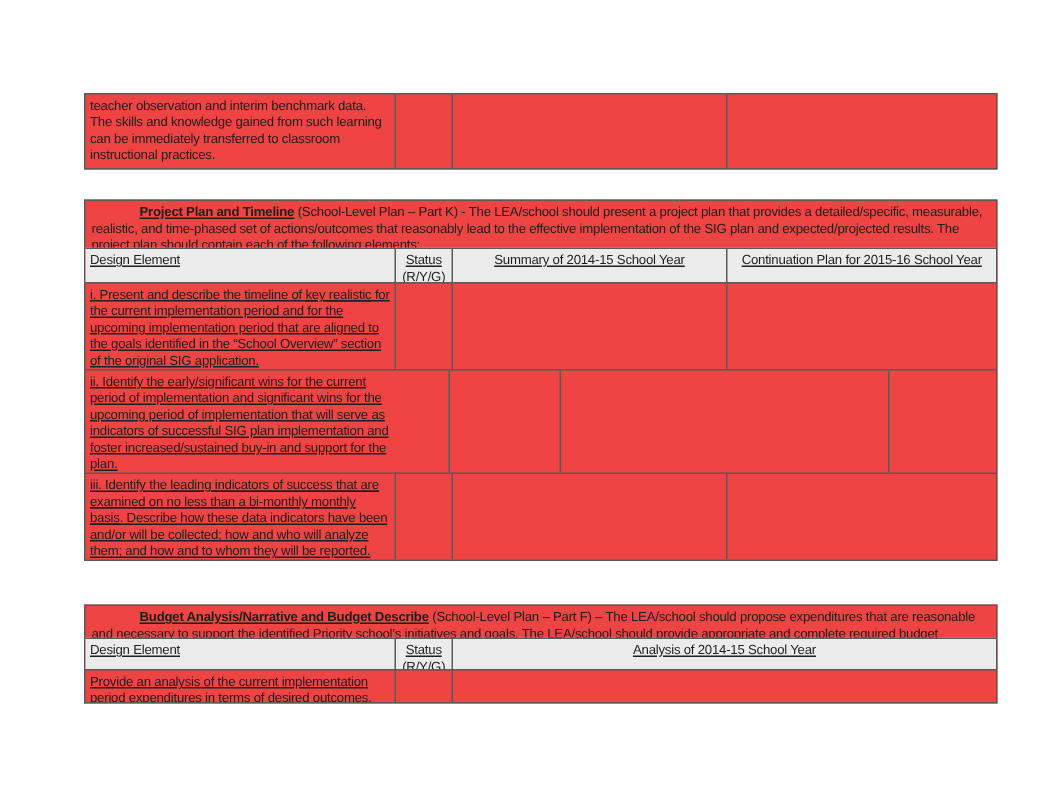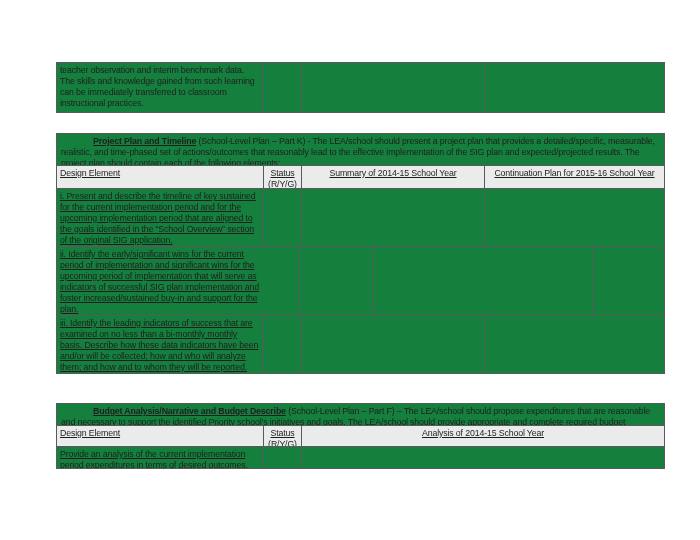--- a/index.html
+++ b/index.html
@@ -2,21 +2,21 @@
 <html><head>
 <meta charset="utf-8">
 <style>
   html,body{margin:0;padding:0;}
   body{
     width:700px;height:540px;background:#ffffff;position:relative;overflow:hidden;
     font-family:"Liberation Sans",sans-serif;color:#1e1e1e;
   }
   .doc-table{
     position:absolute;left:56px;width:609px;
-    border:1px solid #5a5a5a;box-sizing:border-box;background:#15803d;
+    border:1px solid #5a5a5a;box-sizing:border-box;background:#ef4444;
     font-size:8.8px;line-height:11px;letter-spacing:-0.15px;
   }
   .t-row{display:flex;box-sizing:border-box;overflow:hidden;}
   .t-row + .t-row{border-top:1px solid #5a5a5a;text-decoration:underline;}
   .cell{box-sizing:border-box;padding:2px 3px;overflow:hidden;}
   .cell + .cell{border-left:1px solid #5a5a5a;}
   .c1{width:206px;flex:none;}
   .c2{width:38px;flex:none;}
   .c3{width:183px;flex:none;}
   .c4{flex:1;}
@@ -59,21 +59,21 @@
   <div class="t-row hdr">
     <div class="cell c1">Design Element</div>
     <div class="cell c2 center">
       <div>Status</div>
       <div>(R/Y/G)</div>
     </div>
     <div class="cell c3 center">Summary of 2014-15 School Year</div>
     <div class="cell c4 center">Continuation Plan for 2015-16 School Year</div>
   </div>
   <div class="t-row row-i">
-    <div class="cell c1"><span>i. Present and describe the timeline of </span><span class="u">key sustained</span><span> for the current implementation period and for the upcoming implementation period that are aligned to the goals identified in the “School Overview” section of the original SIG application.</span></div>
+    <div class="cell c1"><span>i. Present and describe the timeline of </span><span class="u">key realistic</span><span> for the current implementation period and for the upcoming implementation period that are aligned to the goals identified in the “School Overview” section of the original SIG application.</span></div>
     <div class="cell c2"></div>
     <div class="cell c3"></div>
     <div class="cell c4"></div>
   </div>
   <div class="t-row row-ii">
     <div class="cell c1"><span>ii. Identify the early/significant wins for the current period of implementation and significant wins for the upcoming period of implementation that will serve as indicators of successful SIG plan implementation and foster increased/sustained buy-in and support for the plan.</span></div>
     <div class="cell c2"></div>
     <div class="cell c3"></div>
     <div class="cell c4"></div>
   </div>

